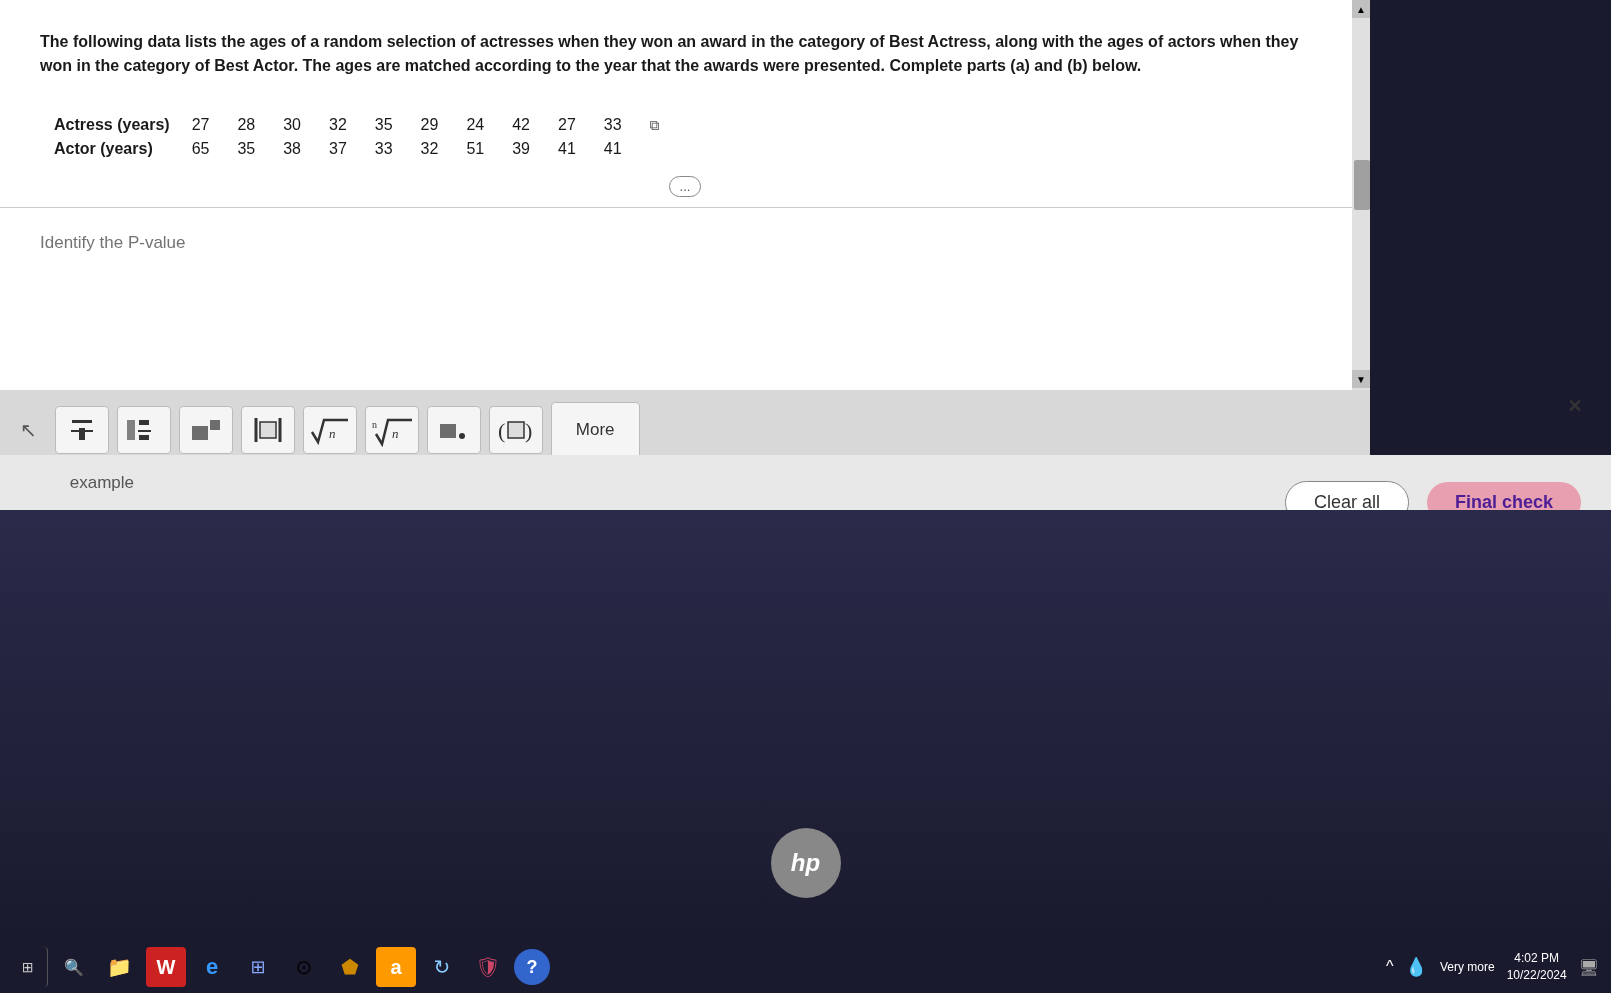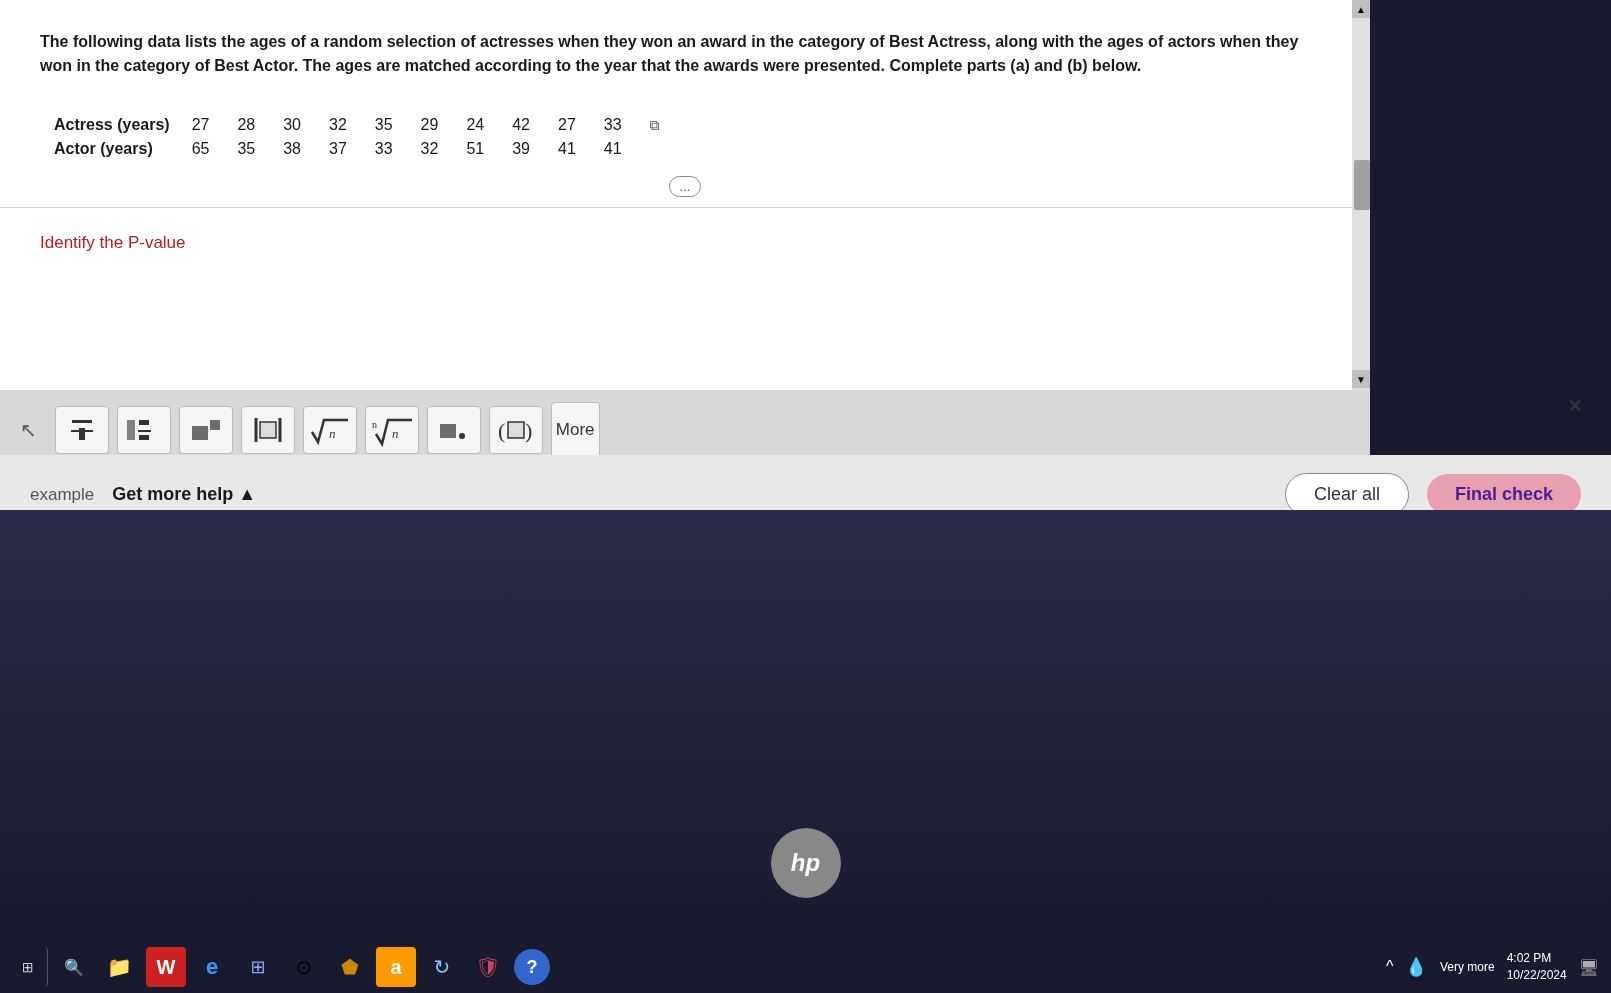--- a/index.html
+++ b/index.html
@@ -74,21 +74,21 @@
       margin: 10px 0;
     }
 
     
     .pvalue-section {
       padding: 15px 40px;
     }
 
     .pvalue-label {
       font-size: 17px;
-      color: #b91c1c;
+      color: #737373;
       margin-bottom: 12px;
     }
 
     .pvalue-input-row {
       display: flex;
       align-items: center;
       font-size: 16px;
       color: #1a1a1a;
       gap: 8px;
     }
@@ -132,21 +132,21 @@
       font-size: 18px;
       cursor: pointer;
       color: #333;
       font-family: 'Times New Roman', serif;
     }
 
     .more-btn {
       background: #f5f5f5;
       border: 1px solid #bbb;
       border-radius: 4px;
-      padding: 8px 4px;
+      padding: 8px 24px;
       font-size: 17px;
       cursor: pointer;
       color: #333;
       height: 56px;
     }
 
     
     .close-btn {
       position: absolute;
       top: 390px;
@@ -174,20 +174,21 @@
       padding: 18px 30px;
       display: flex;
       align-items: center;
       justify-content: space-between;
     }
 
     .bottom-left {
       display: flex;
       align-items: center;
       gap: 18px;
+      flex-direction: column;
     }
 
     .example-link {
       font-size: 17px;
       color: #555;
       cursor: pointer;
     }
 
     .get-more-help {
       font-size: 18px;
@@ -270,21 +271,21 @@
 
     .weather-info {
       display: flex;
       align-items: center;
       gap: 6px;
       font-size: 12px;
       color: white;
     }
 
     .datetime {
-      text-align: left;
+      text-align: center;
       color: white;
       font-size: 12px;
       line-height: 1.4;
     }
 
     
     .hp-logo-area {
       position: absolute;
       bottom: 52px;
       left: 50%;

